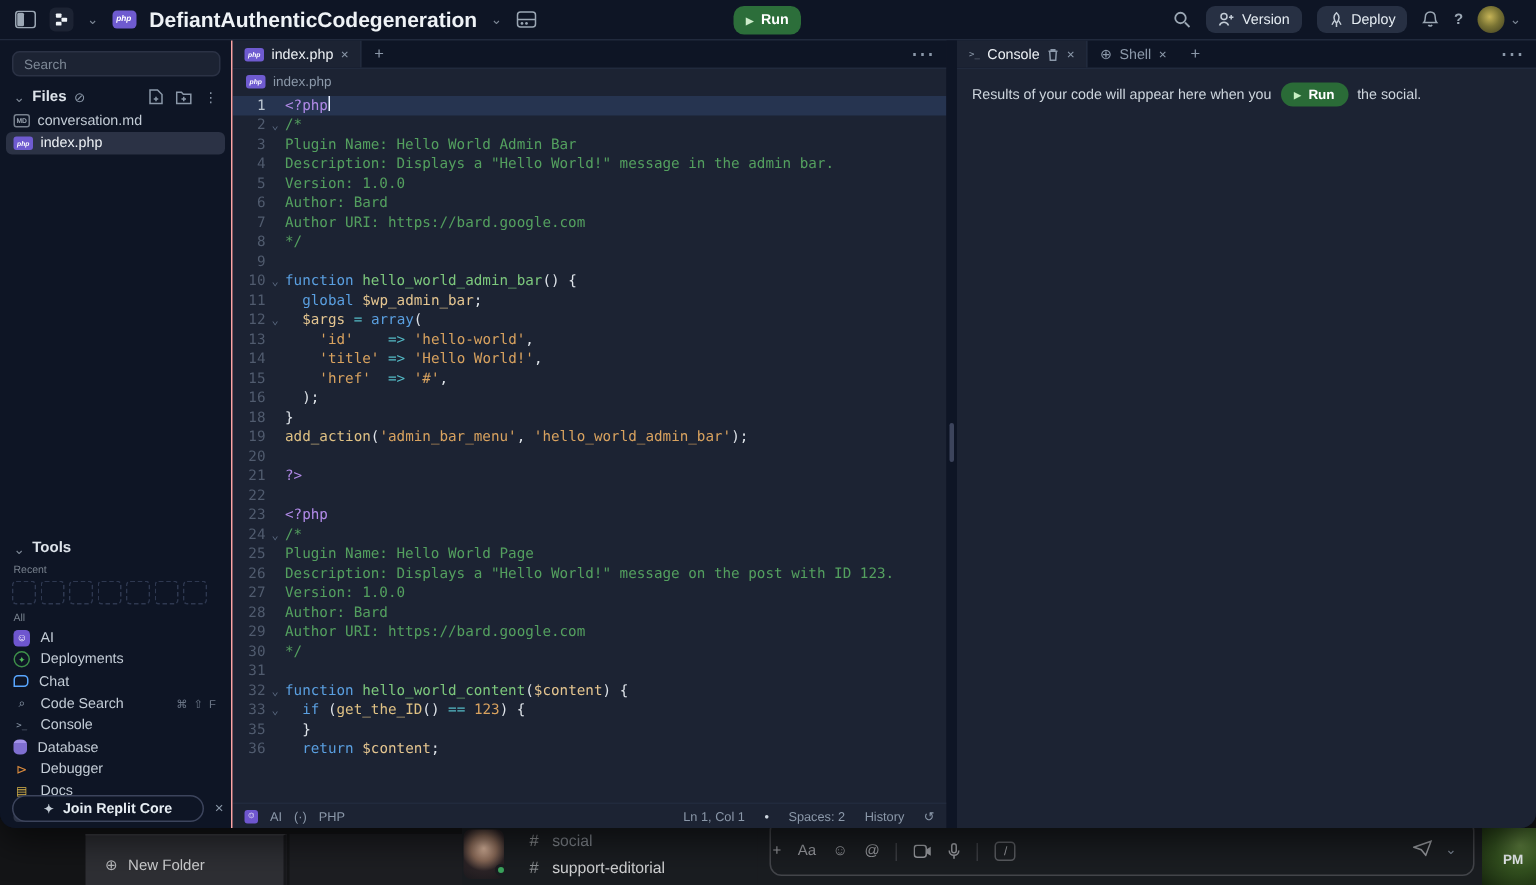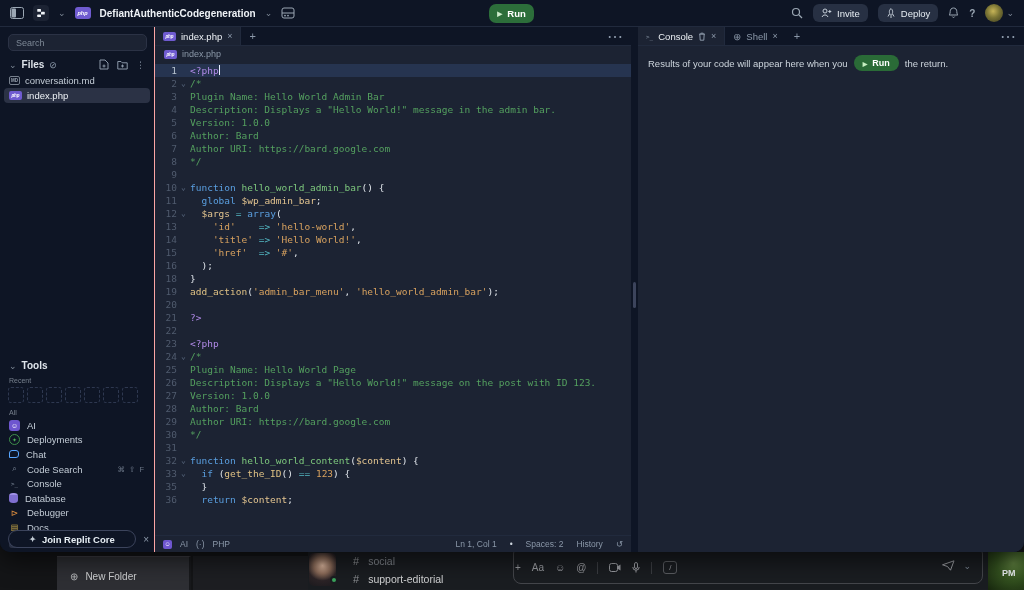--- a/index.html
+++ b/index.html
@@ -48,21 +48,21 @@
 
   .header { height:27px; display:flex; align-items:center; gap:9px; padding:0 10px;
     background:#0e1525; border-bottom:1px solid #212a3d; position:relative; }
   .hicon { color:#9ba7b4; display:flex; align-items:center; }
   .logo-badge { width:16px; height:16px; border-radius:4px; background:#1c2333;
     display:flex; align-items:center; justify-content:center; }
   .chev { color:#7d8896; font-size:9px; line-height:6px; }
   .php-badge { min-width:16px; height:12px; padding:0 2px; border-radius:3px; background:#6f5bd0;
     color:#fff; font-size:5.5px; font-style:italic; font-weight:bold;
     display:flex; align-items:center; justify-content:center; }
-  .repl-title { font-size:10px; font-weight:600; color:#eef2f6; }
+  .repl-title { font-size:14px; font-weight:600; color:#eef2f6; }
   .run-btn { position:absolute; left:489px; top:4px; width:45px; height:19px; border-radius:7px;
     background:#2c6e3a; display:flex; align-items:center; justify-content:center; gap:5px;
     color:#fff; font-size:9.5px; font-weight:600; }
   .run-btn .play { color:#cdeccb; font-size:6.5px; }
   .header-right { margin-left:auto; display:flex; align-items:center; gap:10px; }
   .pill-btn { height:18px; padding:0 8px; border-radius:6px; background:#273043;
     display:flex; align-items:center; gap:5px; font-size:9.5px; color:#e6edf3; }
   .avatar { width:18px; height:18px; border-radius:50%;
     background:radial-gradient(circle at 45% 40%, #c6b457 0%, #7a7434 45%, #3a3a20 100%); }
   .qmark { color:#9ba7b4; font-size:10px; font-weight:bold; }
@@ -265,21 +265,21 @@
       </span>
       <div class="pill-btn">
         <span>
           <svg width="11" height="10" viewBox="0 0 11 10">
               <circle cx="4" cy="3" r="2" fill="none" stroke="#c3ccd6"></circle>
               <path d="M1 9 A3.2 3.2 0 0 1 7 9" fill="none" stroke="#c3ccd6"></path>
               <line x1="8.8" y1="2" x2="8.8" y2="5" stroke="#c3ccd6"></line>
               <line x1="7.3" y1="3.5" x2="10.3" y2="3.5" stroke="#c3ccd6"></line>
             </svg>
         </span>
-        <span>Invite</span>
+        <span>Version</span>
       </div>
       <div class="pill-btn">
         <span>
           <svg width="10" height="11" viewBox="0 0 10 11">
               <path d="M5 0.5 C7 2.2 7.4 5 5 7.5 C2.6 5 3 2.2 5 0.5 Z" fill="none" stroke="#c3ccd6"></path>
               <path d="M3.4 6 L2 8.5 M6.6 6 L8 8.5 M5 7.8 V10" stroke="#c3ccd6" fill="none"></path>
             </svg>
         </span>
         <span>Deploy</span>
       </div>
@@ -487,18 +487,18 @@
         <div class="tab-add">+</div>
         <div class="tab-more">⋯</div>
       </div>
       <div class="console-body">
         <div class="console-line">
           <span>Results of your code will appear here when you</span>
           <span class="run-pill">
             <span class="play">▶</span>
             <span>Run</span>
           </span>
-          <span>the return.</span>
+          <span>the social.</span>
         </div>
       </div>
     </div>
   </div>
 </div>
 
 </body></html>

